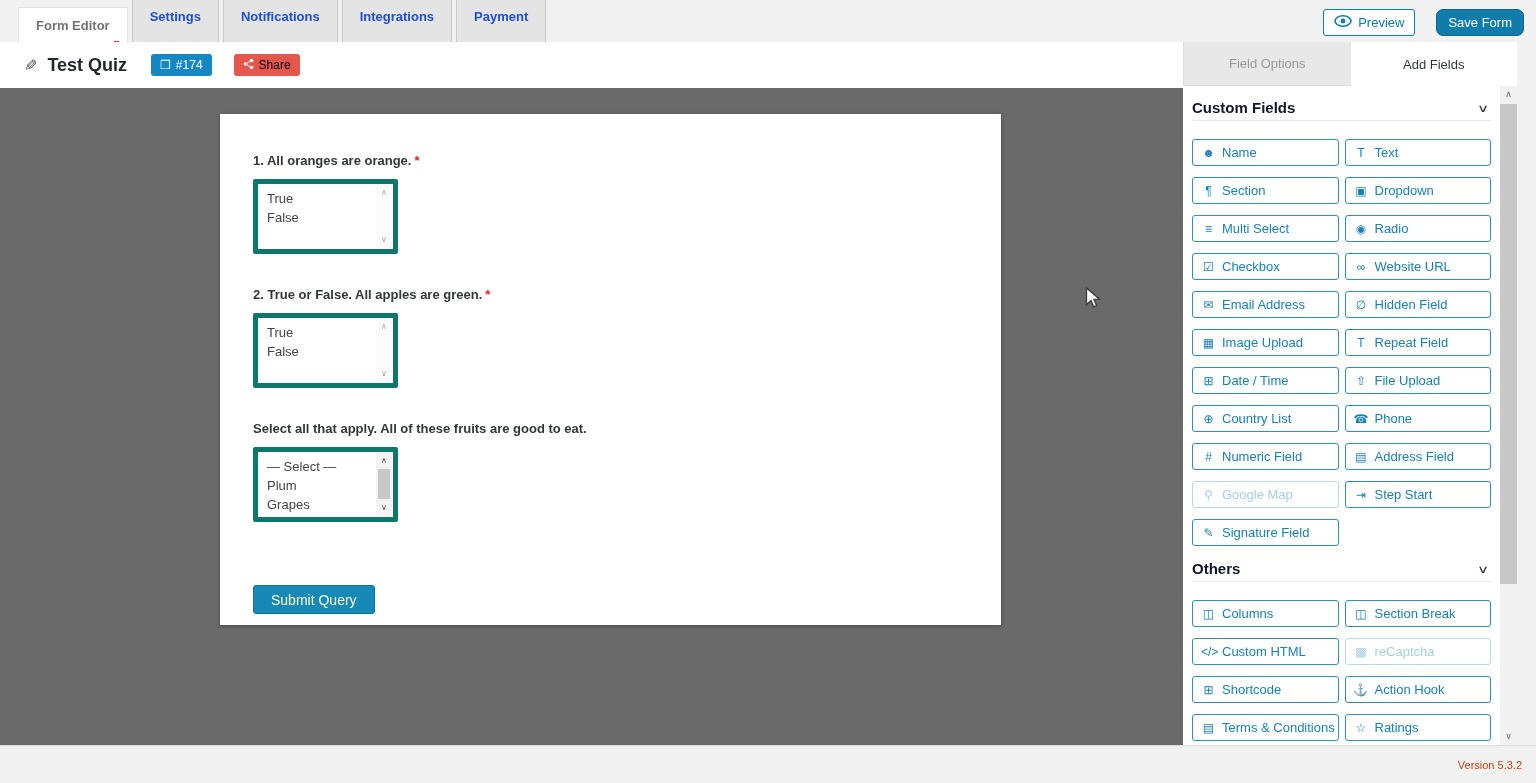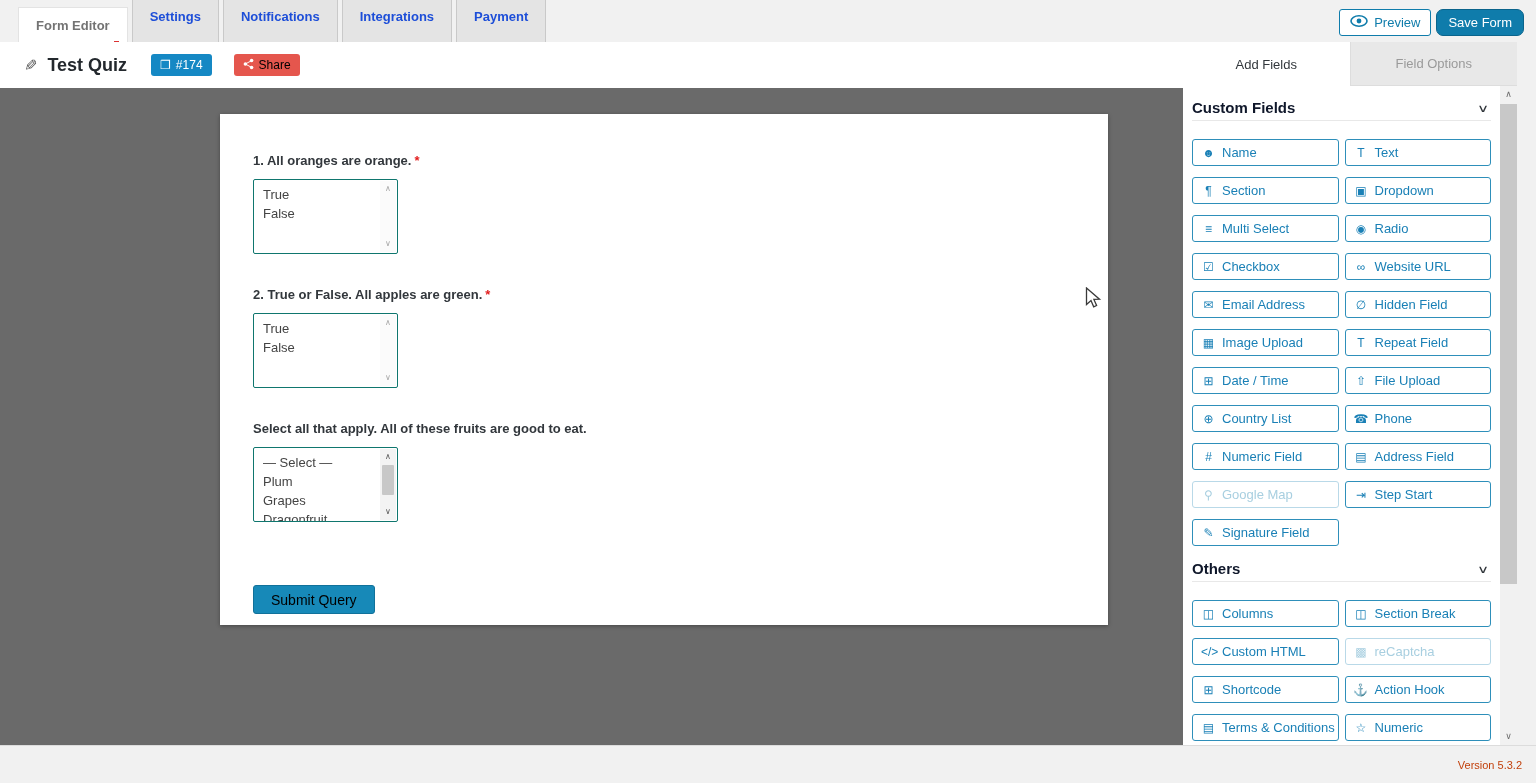--- a/index.html
+++ b/index.html
@@ -6,53 +6,53 @@
   html,body { width:1536px; height:783px; overflow:hidden; }
   body { font-family:"Liberation Sans", sans-serif; background:#f1f1f1; position:relative; font-size:13px; }
 
   
   #topbar { position:absolute; left:0; top:0; width:1536px; height:42px; background:#f1f1f1; }
   #main-tabs { position:absolute; left:18px; bottom:0; display:flex; gap:4px; align-items:flex-end; }
   .main-tab { height:52px; padding:0 17px; display:flex; align-items:center; font-size:13px; font-weight:bold;
               color:#1d4ed8; background:#e4e4e4; border:1px solid #c9c9c9; border-bottom:none; cursor:pointer; }
   .main-tab.active { background:#fff; color:#737373; border-color:#e3e3e3; height:35px; }
   #red-tick { position:absolute; left:114px; top:41px; width:5px; height:8px; background:#dc3232; }
-  #top-actions { position:absolute; right:12px; top:9px; display:flex; gap:5px; }
+  #top-actions { position:absolute; right:12px; top:9px; display:flex; gap:21px; }
   .btn-preview { height:27px; padding:0 10px; background:#fff; border:1px solid #0f7cab; border-radius:3px;
                  color:#0f7cab; font-size:13px; display:flex; align-items:center; gap:6px; cursor:pointer; }
   .btn-save { height:27px; padding:0 11px; background:#0f7cab; border:1px solid #0a648c; border-radius:7px;
               color:#fff; font-size:13px; display:flex; align-items:center; cursor:pointer; }
 
   
   #titlebar { position:absolute; left:0; top:42px; width:1183px; height:46px; background:#fff; display:flex; align-items:center; }
   #pencil { font-size:16px; color:#555; margin-left:24px; transform:scaleX(-1); }
   #form-title { font-size:18px; font-weight:bold; color:#23282d; margin-left:10px; }
   #id-badge { margin-left:24px; height:22px; background:#1588c4; border-radius:3px; color:#fff; font-size:12px;
               display:flex; align-items:center; gap:5px; padding:0 9px; cursor:pointer; }
   #share-btn { margin-left:22px; height:22px; background:#e5564d; border-radius:3px; color:#000000; font-size:12px;
                display:flex; align-items:center; gap:5px; padding:0 9px; cursor:pointer; }
 
   
   #canvas { position:absolute; left:0; top:88px; width:1183px; height:657px; background:#6a6a6a; }
-  #form-panel { position:absolute; left:220px; top:26px; width:888px; height:511px; background:#fff;
+  #form-panel { position:absolute; left:220px; top:26px; width:781px; height:511px; background:#fff;
                 box-shadow:0 1px 4px rgba(0,0,0,.35); padding:39px 0 0 33px; }
   .question { margin-bottom:33px; }
   .q-label { display:block; font-size:13px; font-weight:bold; color:#32373c; margin-bottom:11px; }
   .req { color:#e21d1d; margin-left:3px; }
-  .listbox { position:relative; width:145px; height:75px; border:1px solid #0f766e; border-radius:2px; background:#fff; overflow:hidden; cursor:pointer; }
+  .listbox { position:relative; width:145px; height:75px; border:5px solid #0f766e; border-radius:2px; background:#fff; overflow:hidden; cursor:pointer; }
   .listbox .opts { padding:5px 0 0 9px; }
   .listbox .opt { font-size:13px; color:#444; line-height:19px; }
   .lb-scroll { position:absolute; top:1px; right:1px; bottom:1px; width:16px; background:#fbfbfb; }
   .lb-scroll.with-thumb { background:#f3f3f3; }
   .lb-arrow { position:absolute; left:0; width:16px; height:14px; text-align:center; font-size:8px; color:#a6a6a6; line-height:14px; }
   .lb-scroll.with-thumb .lb-arrow { color:#555; }
   .lb-arrow.up { top:1px; } .lb-arrow.down { bottom:1px; }
   .lb-thumb { position:absolute; left:2px; width:12px; background:#c8c8c8; border-radius:1px; }
   #submit-btn { margin-top:30px; height:29px; padding:0 17px; background:#1789b8; border:1px solid #11719a;
-                border-radius:3px; color:#000000; font-size:14px; cursor:pointer; }
+                border-radius:3px; color:#fef9c3; font-size:14px; cursor:pointer; }
 
   
   #sidebar { position:absolute; left:1183px; top:42px; width:334px; height:703px; background:#fff; }
   #sidebar-tabs { display:flex; height:44px; }
   .side-tab { flex:1; display:flex; align-items:center; justify-content:center; font-size:13px; cursor:pointer; }
   .side-tab.active { background:#fff; color:#32373c; }
   .side-tab.inactive { background:#e8e8e8; color:#9a9a9a; border-left:1px solid #ddd; border-bottom:1px solid #ddd; }
   #sidebar-content { position:absolute; left:0; top:44px; right:17px; bottom:0; background:#fff;
                      padding:12px 9px 0 9px; overflow:hidden; }
   .section-title-row { display:flex; justify-content:space-between; align-items:center; line-height:20px; margin-bottom:2px; cursor:pointer; }
@@ -173,22 +173,22 @@
             </div>
           </div>
         </div>
       </div>
     <button id="submit-btn">Submit Query</button>
   </div>
 </div>
 
 <div id="sidebar">
   <div id="sidebar-tabs">
+      <div class="side-tab inactive">Field Options</div>
       <div class="side-tab active">Add Fields</div>
-      <div class="side-tab inactive">Field Options</div>
     </div>
   <div id="sidebar-content">
       <div class="section-title-row">
         <span class="section-title">Custom Fields</span>
         <span class="section-chevron">∨</span>
       </div>
       <hr class="section-divider">
       <div class="field-grid">
         <div class="field-btn">
           <span class="f-icon">☻</span>
@@ -304,21 +304,21 @@
         <div class="field-btn">
           <span class="f-icon">⚓</span>
           <span>Action Hook</span>
         </div>
         <div class="field-btn">
           <span class="f-icon">▤</span>
           <span>Terms &amp; Conditions</span>
         </div>
         <div class="field-btn">
           <span class="f-icon">☆</span>
-          <span>Numeric</span>
+          <span>Ratings</span>
         </div>
       </div>
     </div>
 </div>
 <div id="sidebar-scrollbar">
   <div class="sb-arrow up">∧</div>
   <div id="sb-thumb"></div>
   <div class="sb-arrow down">∨</div>
 </div>
 

